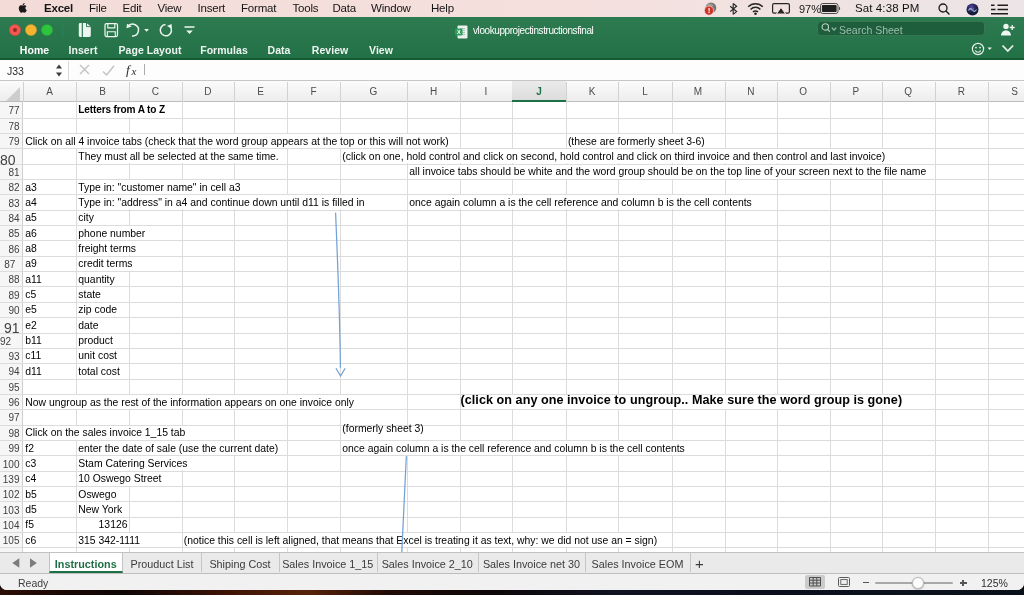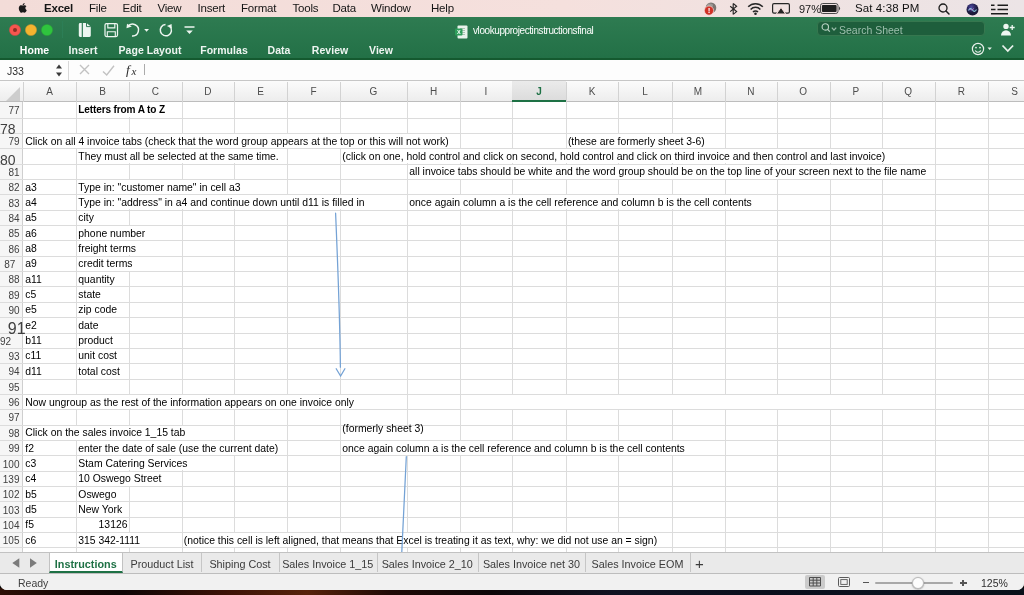--- a/index.html
+++ b/index.html
@@ -240,34 +240,34 @@
 <div class="vline" style="left:565.6px;top:0;height:450.1px"></div>
 <div class="vline" style="left:618.4px;top:0;height:450.1px"></div>
 <div class="vline" style="left:671.5px;top:0;height:450.1px"></div>
 <div class="vline" style="left:724.5px;top:0;height:450.1px"></div>
 <div class="vline" style="left:777px;top:0;height:450.1px"></div>
 <div class="vline" style="left:829.5px;top:0;height:450.1px"></div>
 <div class="vline" style="left:882px;top:0;height:450.1px"></div>
 <div class="vline" style="left:934.5px;top:0;height:450.1px"></div>
 <div class="vline" style="left:988px;top:0;height:450.1px"></div>
 <div class="abs" style="left:0;top:3.20px;width:19.5px;text-align:right;font-size:10px;color:#404040">77</div>
-<div class="abs" style="left:0;top:18.55px;width:19.5px;font-size:14px;color:#404040">78</div>
+<div class="abs" style="left:0;top:18.55px;width:19.5px;text-align:right;font-size:10px;color:#404040">78</div>
 <div class="abs" style="left:0;top:33.90px;width:19.5px;text-align:right;font-size:10px;color:#404040">79</div>
 <div class="abs" style="left:0;top:49.25px;width:19.5px;font-size:14px;color:#404040">80</div>
 <div class="abs" style="left:0;top:64.60px;width:19.5px;text-align:right;font-size:10px;color:#404040">81</div>
 <div class="abs" style="left:0;top:79.95px;width:19.5px;text-align:right;font-size:10px;color:#404040">82</div>
 <div class="abs" style="left:0;top:95.30px;width:19.5px;text-align:right;font-size:10px;color:#404040">83</div>
 <div class="abs" style="left:0;top:110.65px;width:19.5px;text-align:right;font-size:10px;color:#404040">84</div>
 <div class="abs" style="left:0;top:126.00px;width:19.5px;text-align:right;font-size:10px;color:#404040">85</div>
 <div class="abs" style="left:0;top:141.35px;width:19.5px;text-align:right;font-size:10px;color:#404040">86</div>
 <div class="abs" style="left:0;top:156.70px;width:19.5px;text-align:center;font-size:10px;color:#404040">87</div>
 <div class="abs" style="left:0;top:172.05px;width:19.5px;text-align:right;font-size:10px;color:#404040">88</div>
 <div class="abs" style="left:0;top:187.40px;width:19.5px;text-align:right;font-size:10px;color:#404040">89</div>
 <div class="abs" style="left:0;top:202.75px;width:19.5px;text-align:right;font-size:10px;color:#404040">90</div>
-<div class="abs" style="left:7px;top:218.10px;width:19.5px;text-align:center;font-size:16px;color:#404040">91</div>
+<div class="abs" style="left:0;top:218.10px;width:19.5px;text-align:right;font-size:14px;color:#404040">91</div>
 <div class="abs" style="left:0;top:233.45px;width:19.5px;text-align:left;font-size:10px;color:#404040">92</div>
 <div class="abs" style="left:0;top:248.80px;width:19.5px;text-align:right;font-size:10px;color:#404040">93</div>
 <div class="abs" style="left:0;top:264.15px;width:19.5px;text-align:right;font-size:10px;color:#404040">94</div>
 <div class="abs" style="left:0;top:279.50px;width:19.5px;text-align:right;font-size:10px;color:#404040">95</div>
 <div class="abs" style="left:0;top:294.85px;width:19.5px;text-align:right;font-size:10px;color:#404040">96</div>
 <div class="abs" style="left:0;top:310.20px;width:19.5px;text-align:right;font-size:10px;color:#404040">97</div>
 <div class="abs" style="left:0;top:325.55px;width:19.5px;text-align:right;font-size:10px;color:#404040">98</div>
 <div class="abs" style="left:0;top:340.90px;width:19.5px;text-align:right;font-size:10px;color:#404040">99</div>
 <div class="abs" style="left:0;top:356.25px;width:19.5px;text-align:right;font-size:10px;color:#404040">100</div>
 <div class="abs" style="left:0;top:371.60px;width:19.5px;text-align:right;font-size:10px;color:#404040">139</div>
@@ -321,20 +321,21 @@
 <div class="ct" style="left:78.3px;top:232.85px">product</div>
 <div class="ct" style="left:25.3px;top:248.20px">c11</div>
 <div class="abs" style="left:77.0px;top:246.60px;width:42.0px;height:13.9px;background:#fff"></div>
 <div class="ct" style="left:78.3px;top:248.20px">unit cost</div>
 <div class="ct" style="left:25.3px;top:263.55px">d11</div>
 <div class="abs" style="left:77.0px;top:261.95px;width:44.9px;height:13.9px;background:#fff"></div>
 <div class="ct" style="left:78.3px;top:263.55px">total cost</div>
 <div class="abs" style="left:24.0px;top:292.65px;width:332.0px;height:13.9px;background:#fff"></div>
 <div class="ct" style="left:25.3px;top:294.25px">Now ungroup as the rest of the information appears on one invoice only</div>
 <div class="abs" style="left:461px;top:292.65px;width:437px;height:13.9px;background:#fff"></div>
+<div class="ct" style="left:460.5px;top:291.15px;font:bold 12.6px 'Liberation Sans';letter-spacing:0.05px">(click on any one invoice to ungroup.. Make sure the word group is gone)</div>
 <div class="abs" style="left:24.0px;top:323.35px;width:163.3px;height:13.9px;background:#fff"></div>
 <div class="ct" style="left:25.3px;top:324.95px">Click on the sales invoice 1_15 tab</div>
 <div class="abs" style="left:341.0px;top:323.35px;width:84.7px;height:13.9px;background:#fff"></div>
 <div class="ct" style="left:342.3px;top:321px">(formerly sheet 3)</div>
 <div class="ct" style="left:25.3px;top:340.30px">f2</div>
 <div class="abs" style="left:77.0px;top:338.70px;width:203.2px;height:13.9px;background:#fff"></div>
 <div class="ct" style="left:78.3px;top:340.30px">enter the date of sale (use the current date)</div>
 <div class="abs" style="left:341.0px;top:338.70px;width:345.8px;height:13.9px;background:#fff"></div>
 <div class="ct" style="left:342.3px;top:340.30px">once again column a is the cell reference and column b is the cell contents</div>
 <div class="ct" style="left:25.3px;top:355.65px">c3</div>

